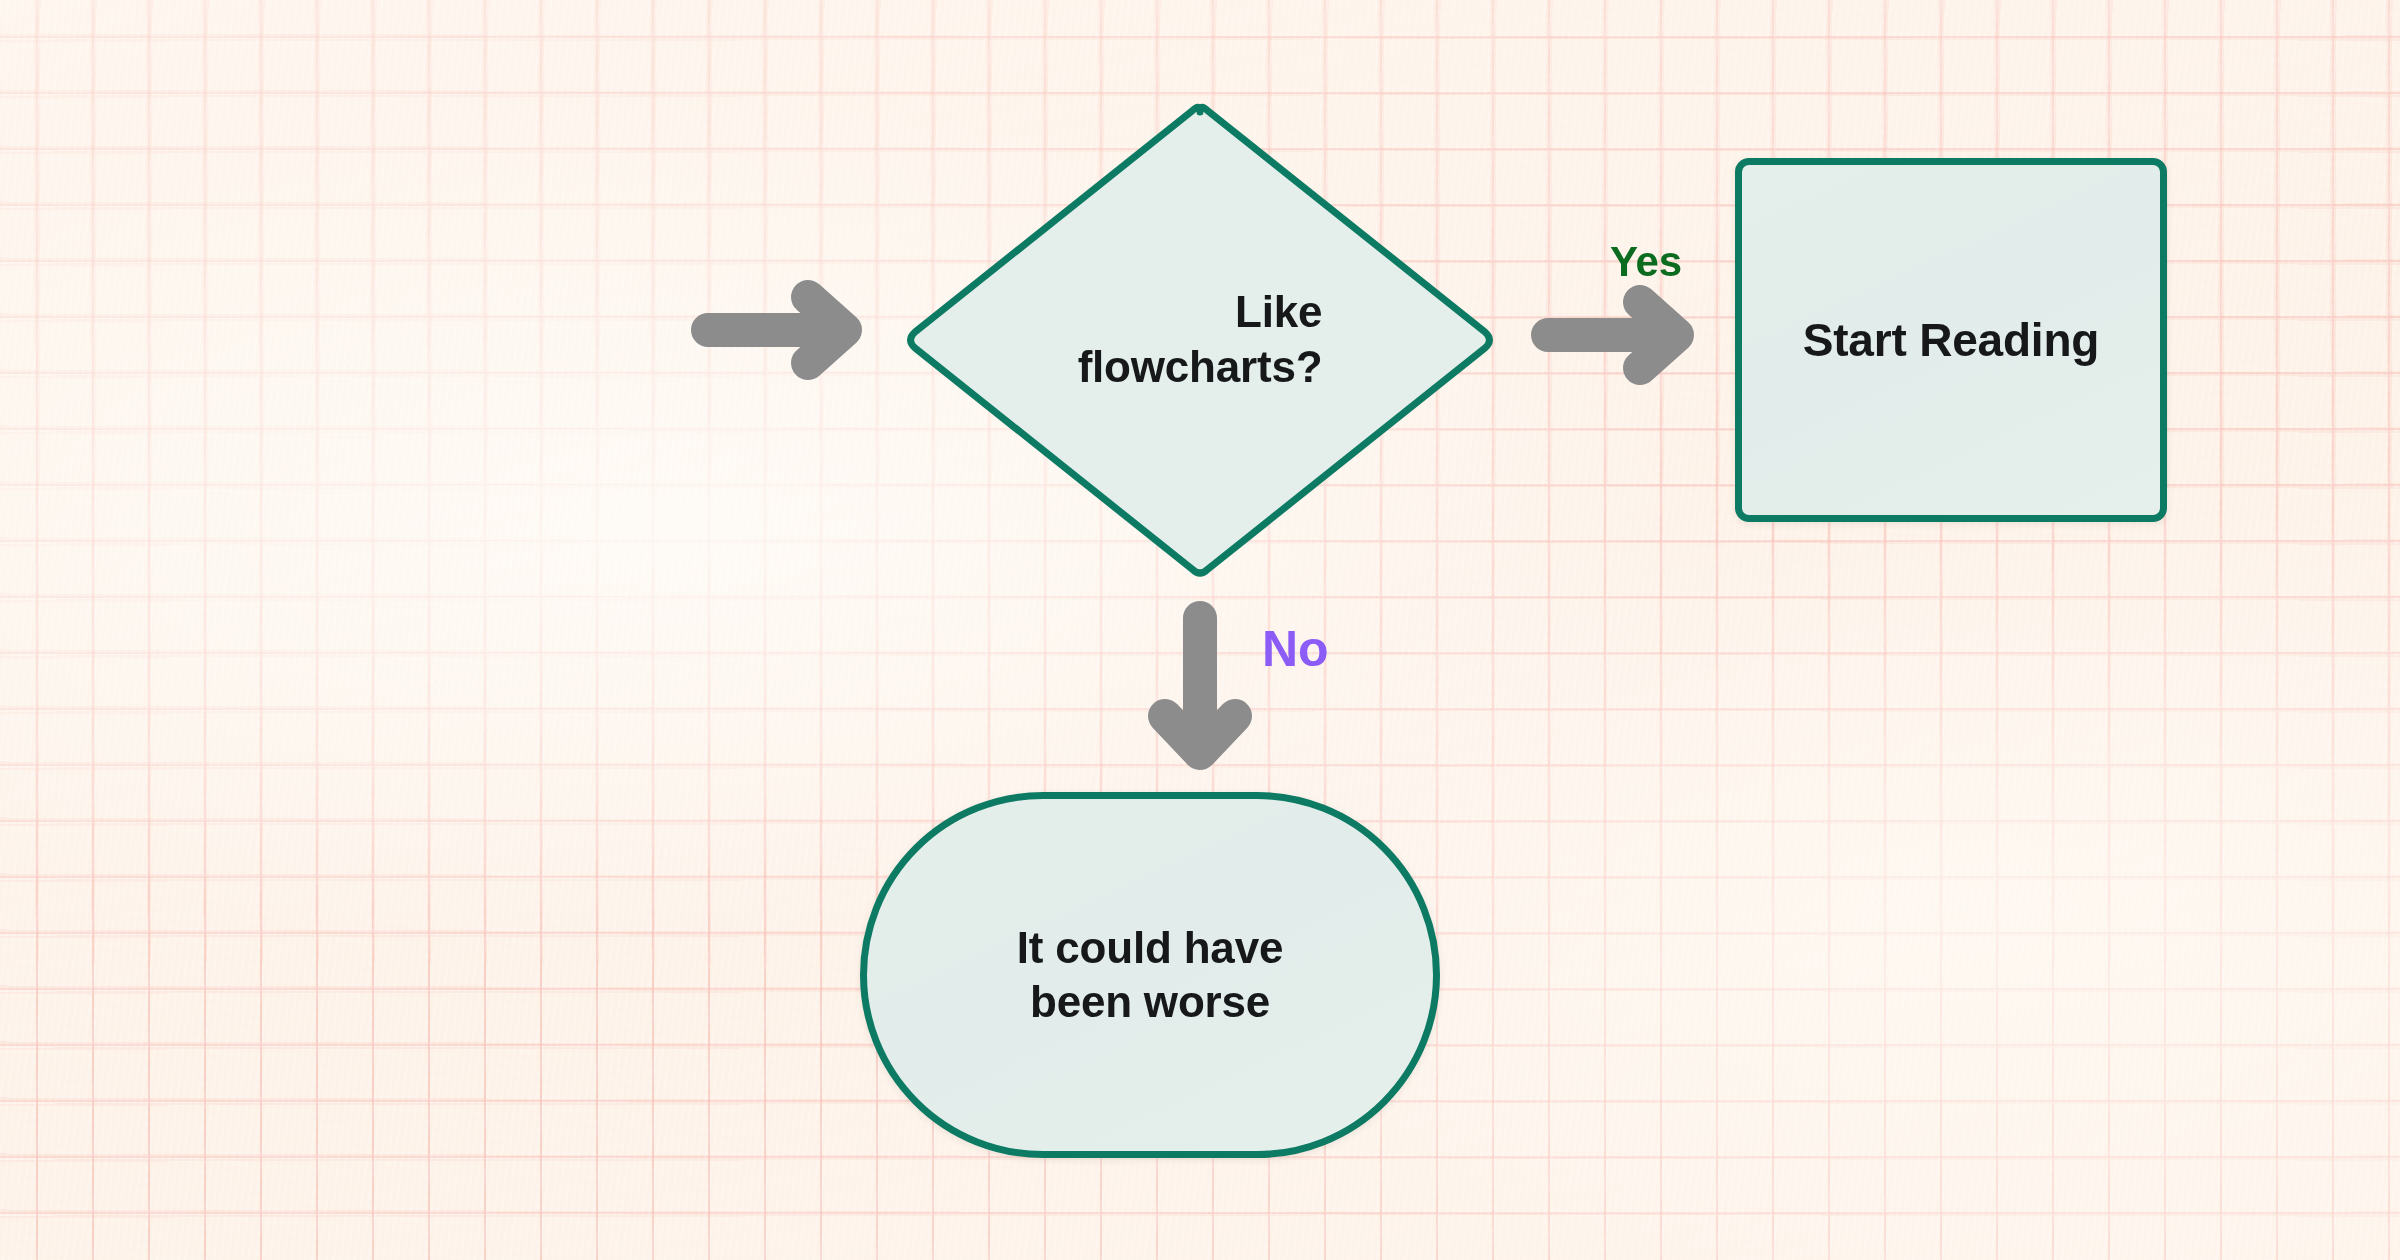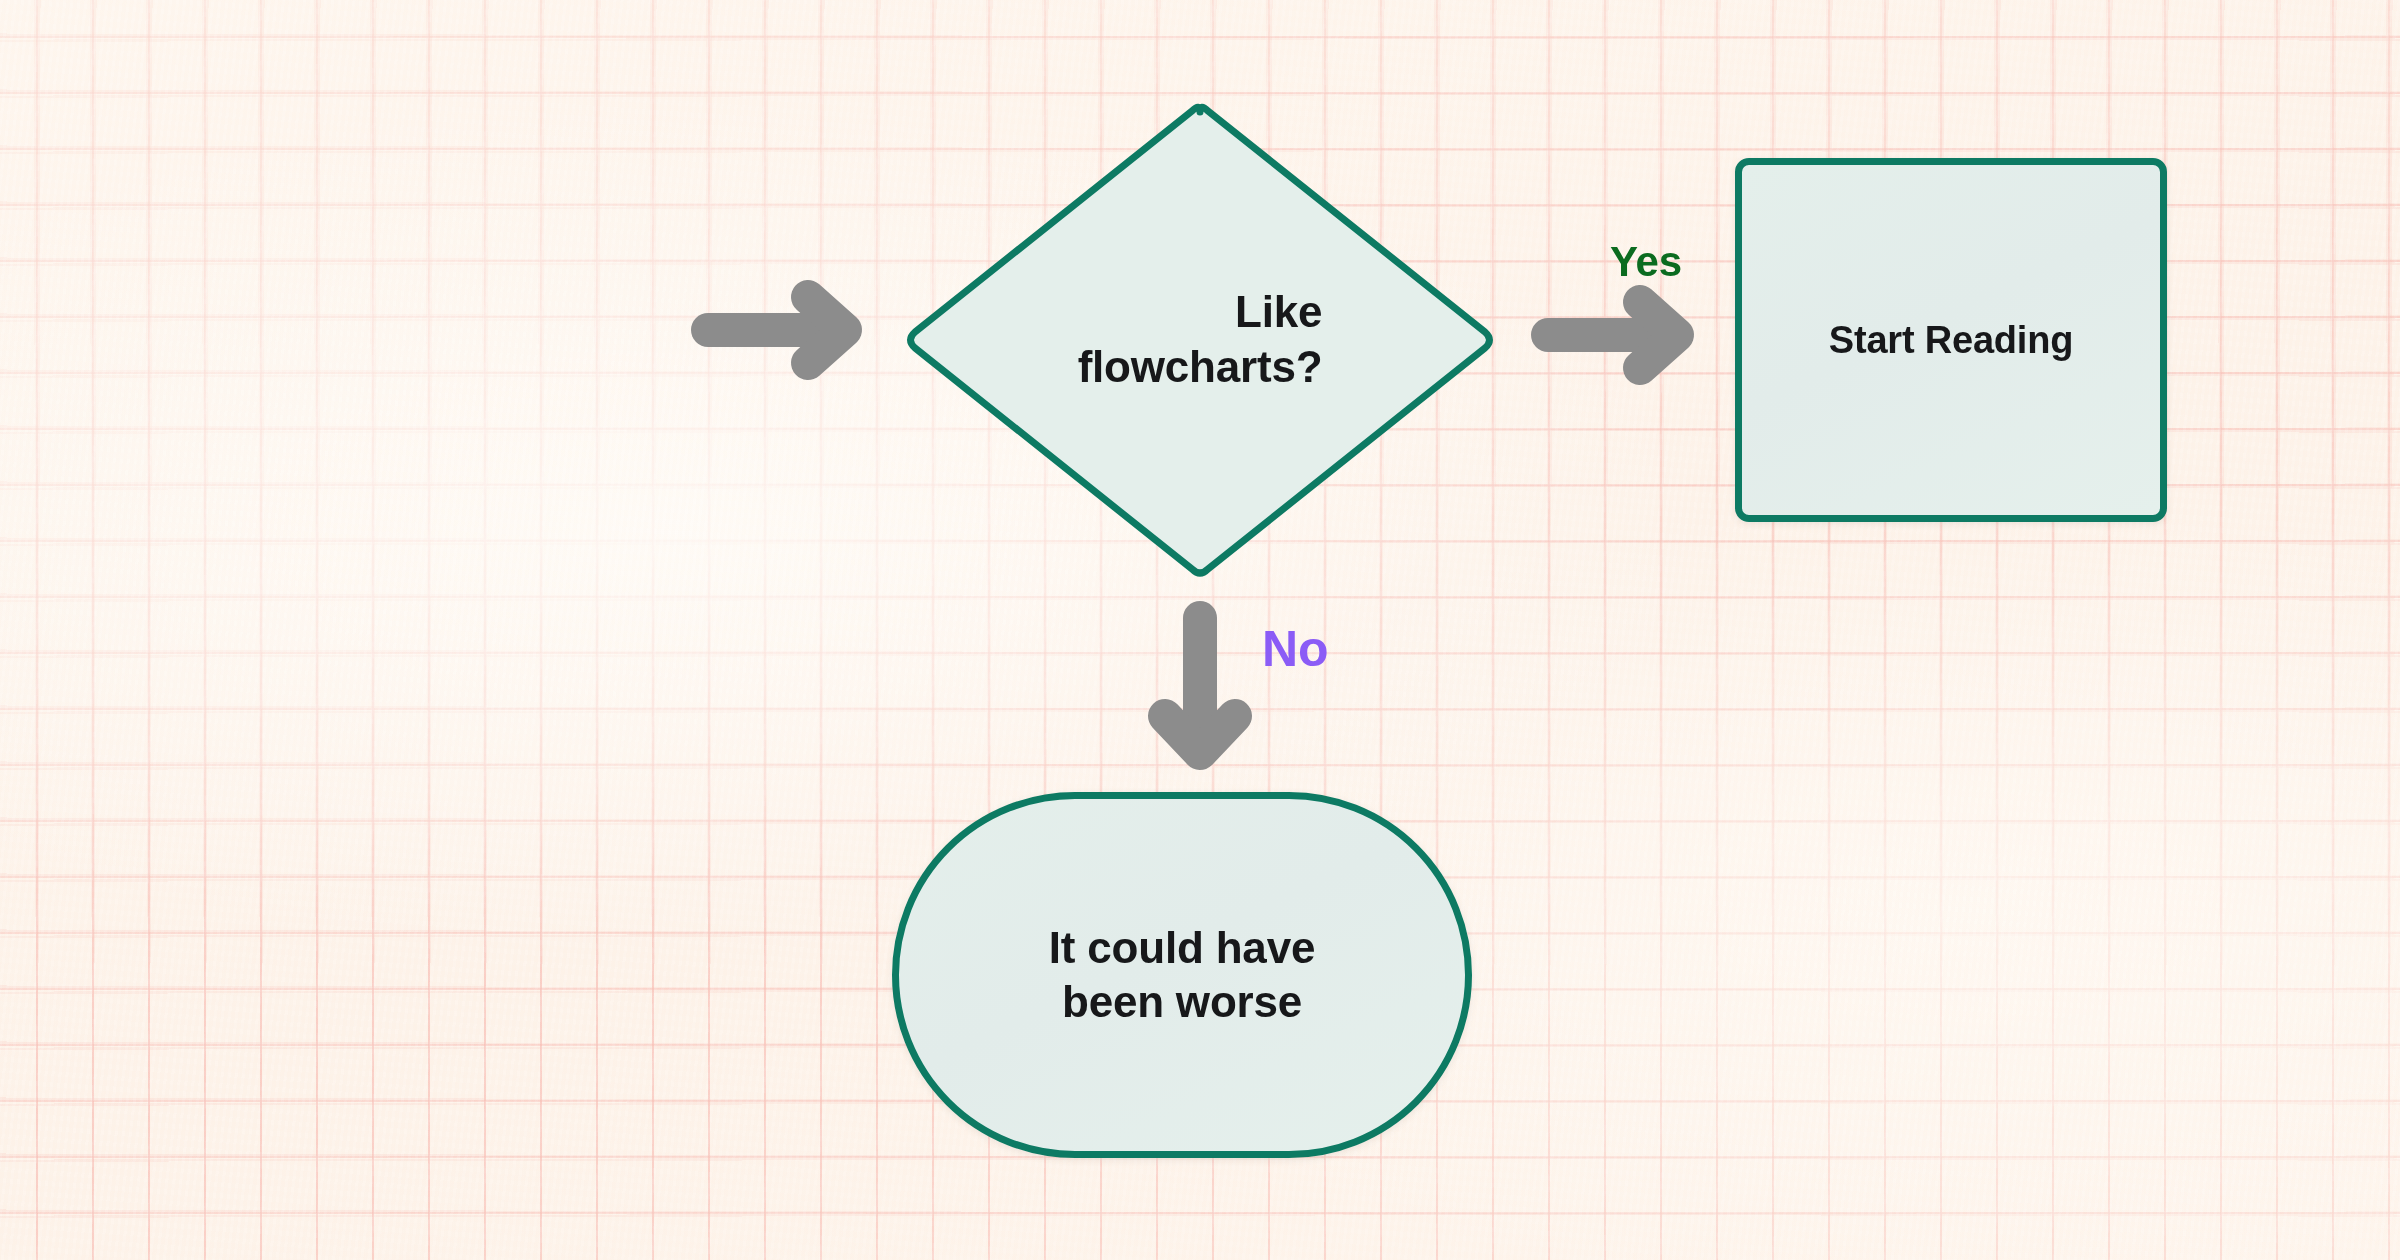--- a/index.html
+++ b/index.html
@@ -94,24 +94,24 @@
   }
   #node-start .node-label { font-size: 46px; }
 
   #node-result {
     left: 1735px;
     top: 158px;
     width: 432px;
     height: 364px;
     border-radius: 14px;
   }
-  #node-result .node-label { font-size: 38px; }
+  #node-result .node-label { font-size: 46px; }
 
   #node-alt {
-    left: 892px;
+    left: 860px;
     top: 792px;
     width: 580px;
     height: 366px;
     border-radius: 183px / 183px;
   }
   #node-alt .node-label { font-size: 44px; }
 
   
   #node-decision {
     position: absolute;

